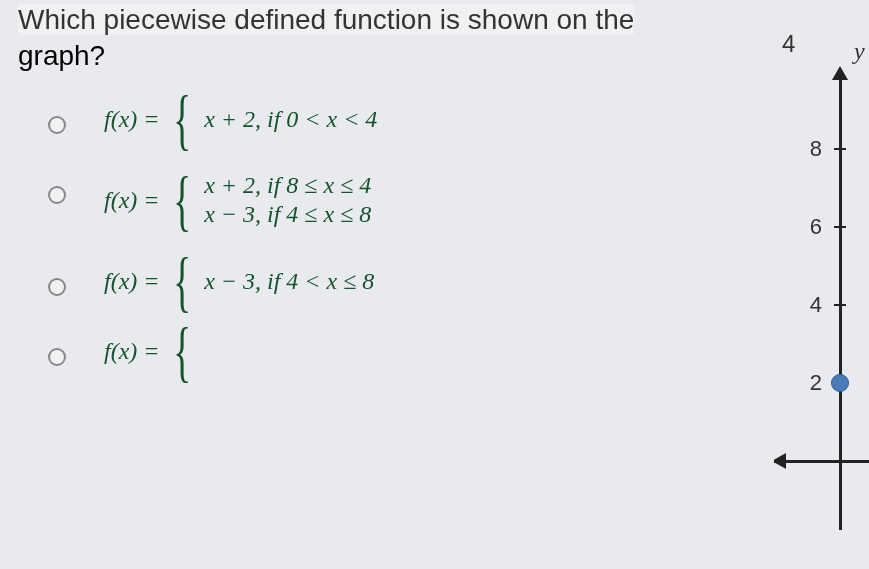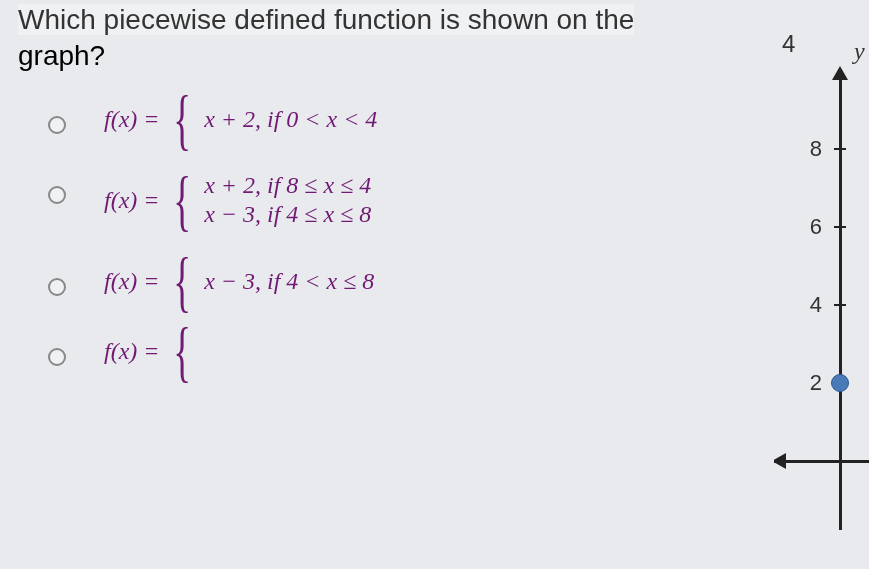--- a/index.html
+++ b/index.html
@@ -47,21 +47,21 @@
       border-radius: 50%;
       margin-top: 14px;
       margin-right: 38px;
       flex-shrink: 0;
       background: #f0f1f3;
     }
     .math {
       font-family: 'Times New Roman', serif;
       font-size: 24px;
       font-style: italic;
-      color: #701a75;
+      color: #14532d;
       display: flex;
       align-items: center;
     }
     .fx {
       margin-right: 6px;
       white-space: nowrap;
     }
     .brace {
       font-size: 68px;
       font-style: normal;

